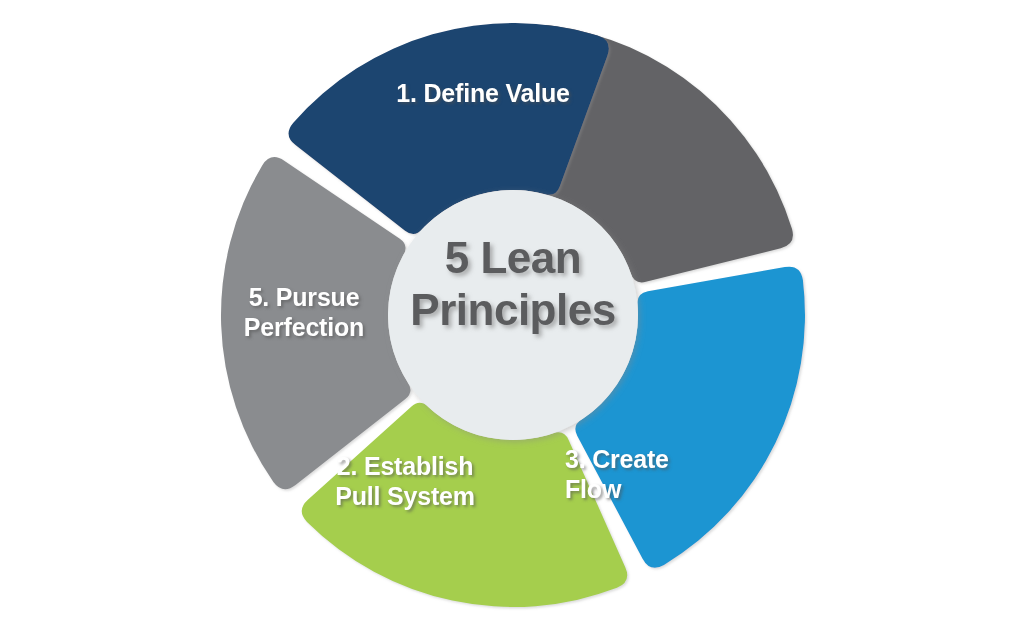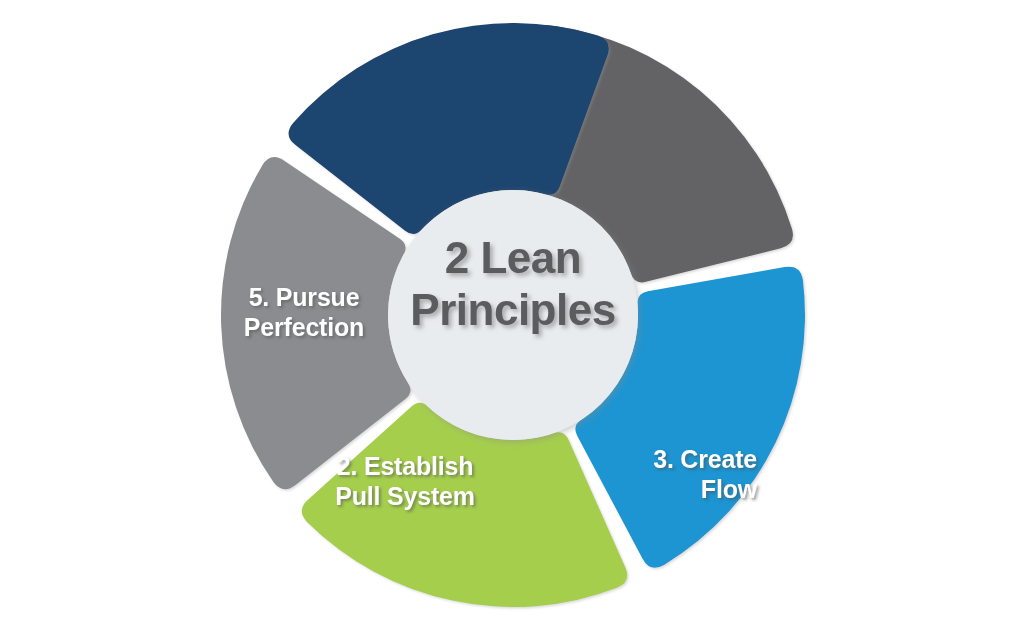--- a/index.html
+++ b/index.html
@@ -48,21 +48,21 @@
   #label-2 {
     left: 620px;
     top: 186px;
     width: 186px;
     text-align: center;
   }
   #label-3 {
     left: 565px;
     top: 445px;
     width: 192px;
-    text-align: right;
+    text-align: left;
   }
   #label-4 {
     left: 280px;
     top: 452px;
     width: 250px;
     text-align: center;
   }
   #label-5 {
     left: 214px;
     top: 239px;
@@ -106,27 +106,28 @@
         <path d="M 532.25 39.67 Q 533.37 23.71 549.29 25.26 A 292 292 0 0 1 792.03 228.95 Q 796.33 244.36 780.80 248.23 L 645.93 281.86 Q 634.29 284.76 630.83 273.27 A 125 125 0 0 0 533.63 191.71 Q 521.72 190.30 522.56 178.33 Z" fill="#636466" filter="url(#seg-shadow)"></path>
         <path d="M 784.81 267.07 Q 800.56 264.29 802.91 280.12 A 292 292 0 0 1 664.00 564.93 Q 650.09 572.82 642.57 558.69 L 577.32 435.96 Q 571.68 425.37 581.99 419.24 A 125 125 0 0 0 637.61 305.19 Q 636.10 293.29 647.92 291.21 Z" fill="#1B95D2" filter="url(#seg-shadow)"></path>
         <path d="M 625.26 567.14 Q 631.77 581.76 616.98 587.86 A 292 292 0 0 1 307.03 521.98 Q 296.00 510.39 307.89 499.68 L 411.19 406.67 Q 420.11 398.64 428.55 407.16 A 125 125 0 0 0 552.66 433.54 Q 563.84 429.19 568.72 440.16 Z" fill="#A5CE4E" filter="url(#seg-shadow)"></path>
         <path d="M 295.51 484.92 Q 282.90 494.77 273.40 481.90 A 292 292 0 0 1 262.34 165.22 Q 270.92 151.72 284.19 160.66 L 399.42 238.39 Q 409.37 245.10 403.15 255.36 A 125 125 0 0 0 407.58 382.16 Q 414.50 391.96 405.04 399.35 Z" fill="#8A8C8F" filter="url(#seg-shadow)"></path>
         <path d="M 295.51 145.08 Q 282.90 135.23 293.09 122.89 A 292 292 0 0 1 597.69 35.55 Q 612.87 40.61 607.40 55.64 L 559.86 186.26 Q 555.75 197.54 544.30 193.98 A 125 125 0 0 0 422.33 228.96 Q 414.50 238.04 405.04 230.65 Z" fill="#1A4470" filter="url(#seg-shadow)"></path>
       </g>
 
     <circle id="center-circle" cx="513" cy="315" r="125" filter="url(#center-shadow)" fill="#E8ECEE"></circle>
   </svg>
 
+  <div class="seg-label" id="label-1">1. Define Value</div>
 
 
   <div class="seg-label" id="label-3">3. Create
 Flow</div>
 
   <div class="seg-label" id="label-4">2. Establish
 Pull System</div>
 
   <div class="seg-label" id="label-5">5. Pursue
 Perfection</div>
 
-  <div id="center-text" style="color: rgb(91, 92, 94);">2 Lean
+  <div id="center-text" style="color: rgb(91, 92, 94);">5 Lean
 Principles</div>
 
 </div>
 
 </body></html>

